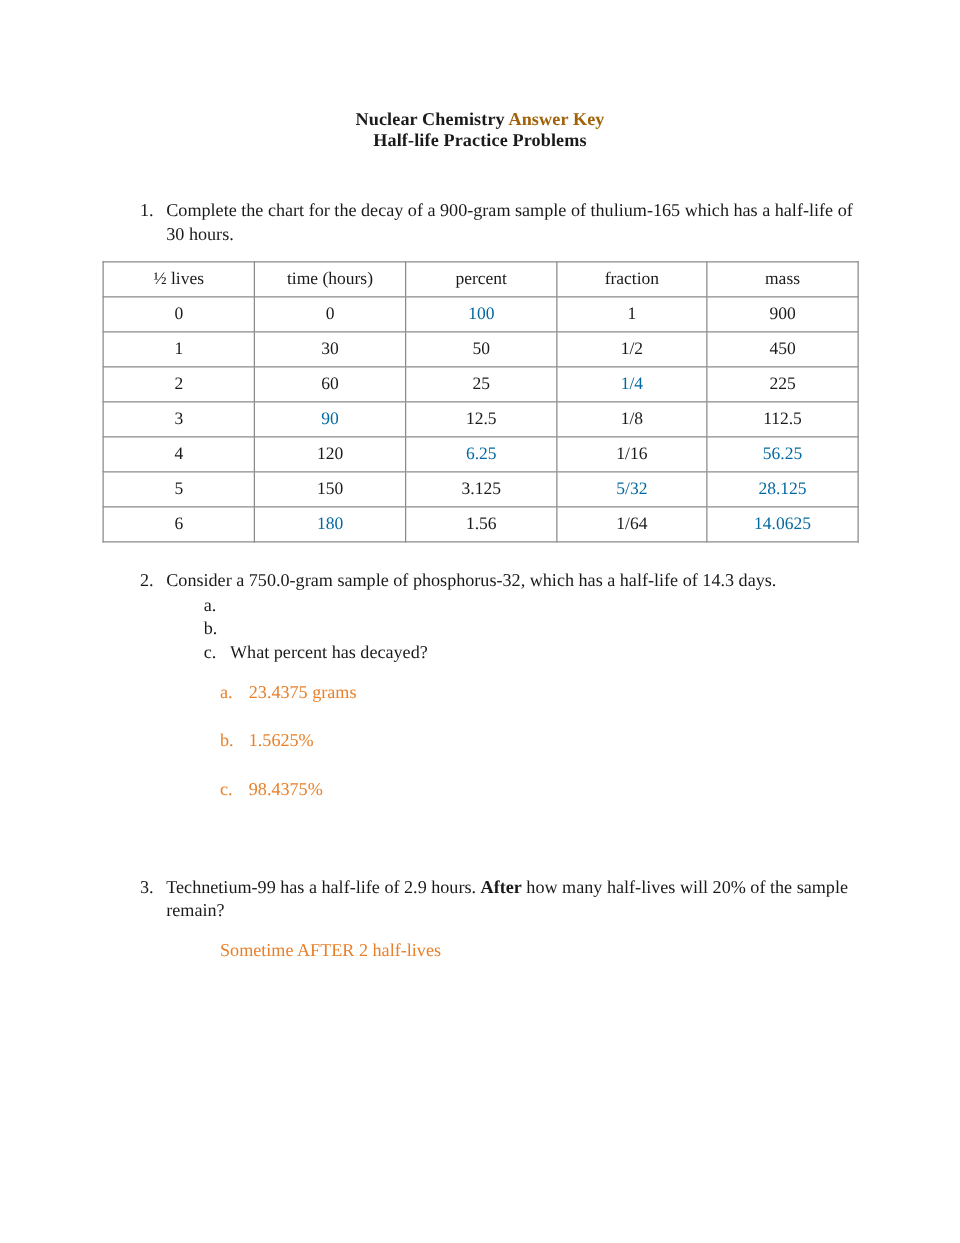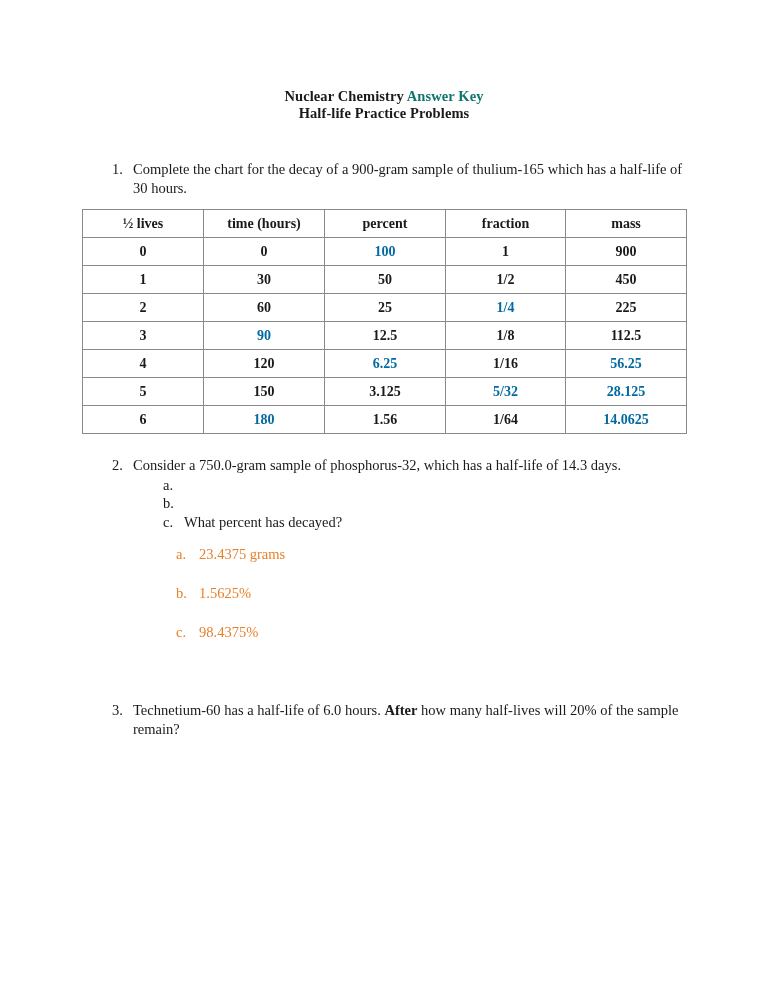--- a/index.html
+++ b/index.html
@@ -30,21 +30,21 @@
     width: 768px;
     text-align: center;
     line-height: 17px;
   }
   .title-line {
     font-weight: bold;
     font-size: 14.5px;
     letter-spacing: 0.1px;
   }
   .orange {
-    color: #0f766e;
+    color: #a16207;
   }
 
   
   .q-block {
     position: absolute;
     font-size: 14.5px;
     line-height: 18.5px;
   }
   .q-row {
     display: flex;
@@ -95,21 +95,21 @@
     border-collapse: collapse;
     table-layout: fixed;
     font-size: 14px;
   }
   .decay-table td,
   .decay-table th {
     border: 1px solid #8a8a8a;
     text-align: center;
     height: 27px;
     padding: 0;
-    font-weight: bold;
+    font-weight: normal;
     vertical-align: middle;
   }
   .decay-table col.c0 { width: 121px; }
   .decay-table col.c1 { width: 121px; }
   .decay-table col.c2 { width: 121px; }
   .decay-table col.c3 { width: 120px; }
   .decay-table col.c4 { width: 121px; }
   .cell-orange { color: #0369a1; }
 
   b { font-weight: bold; }
@@ -231,18 +231,21 @@
     </div>
     <div class="ans-row">
       <span class="ans-label">c.</span>
       <span>98.4375%</span>
     </div>
   </div>
 
   <div class="q-block" style="left:112px; top:701px; width:600px;">
     <div class="q-row">
       <span class="q-num">3.</span>
-      <span class="q-text"><span>Technetium-60 has a half-life of 6.0 hours. </span><b>After</b><span> how many half-lives will 20% of the sample remain?</span></span>
-    </div>
-  </div>
-
+      <span class="q-text"><span>Technetium-99 has a half-life of 2.9 hours. </span><b>After</b><span> how many half-lives will 20% of the sample remain?</span></span>
+    </div>
+  </div>
+
+  <div class="ans-block" style="left:176px; top:753px; width:420px;">
+    <div>Sometime AFTER 2 half-lives</div>
+  </div>
 
 </div>
 
 </body></html>

